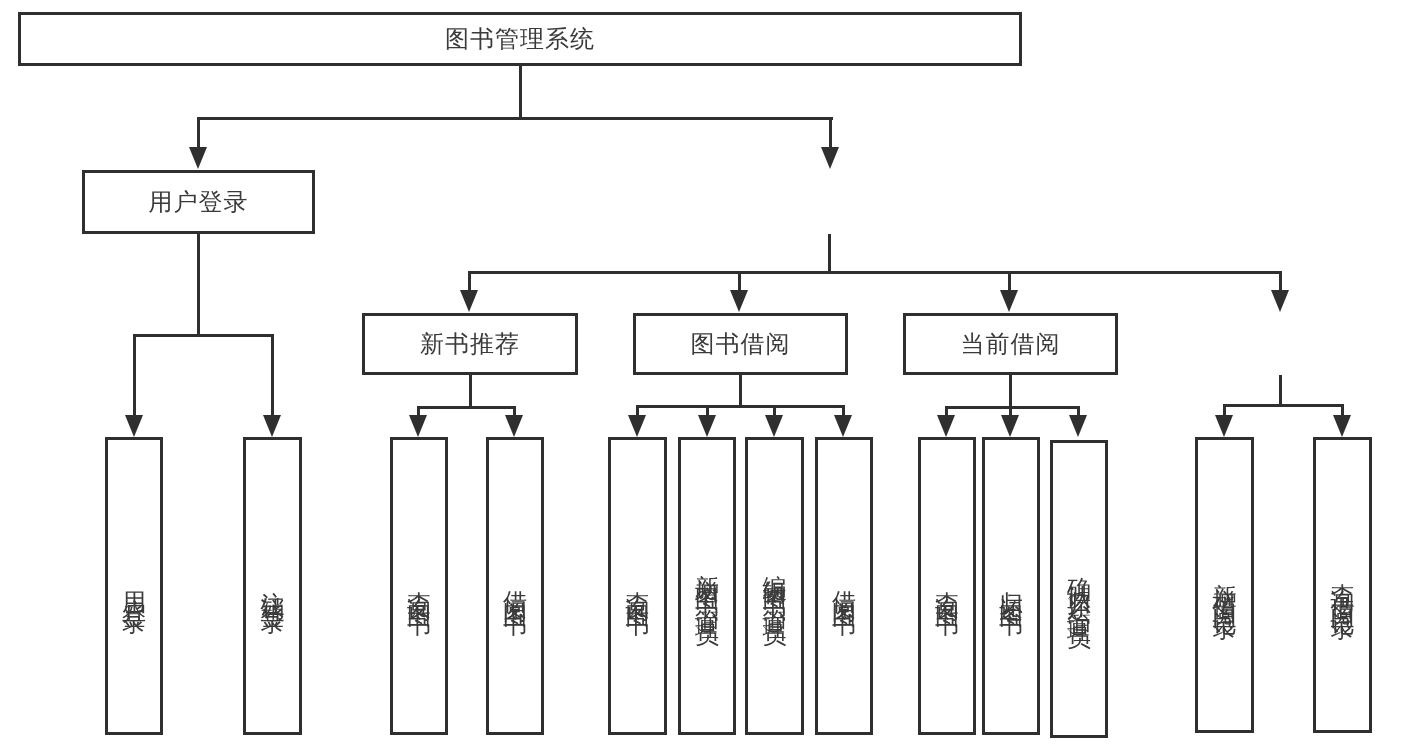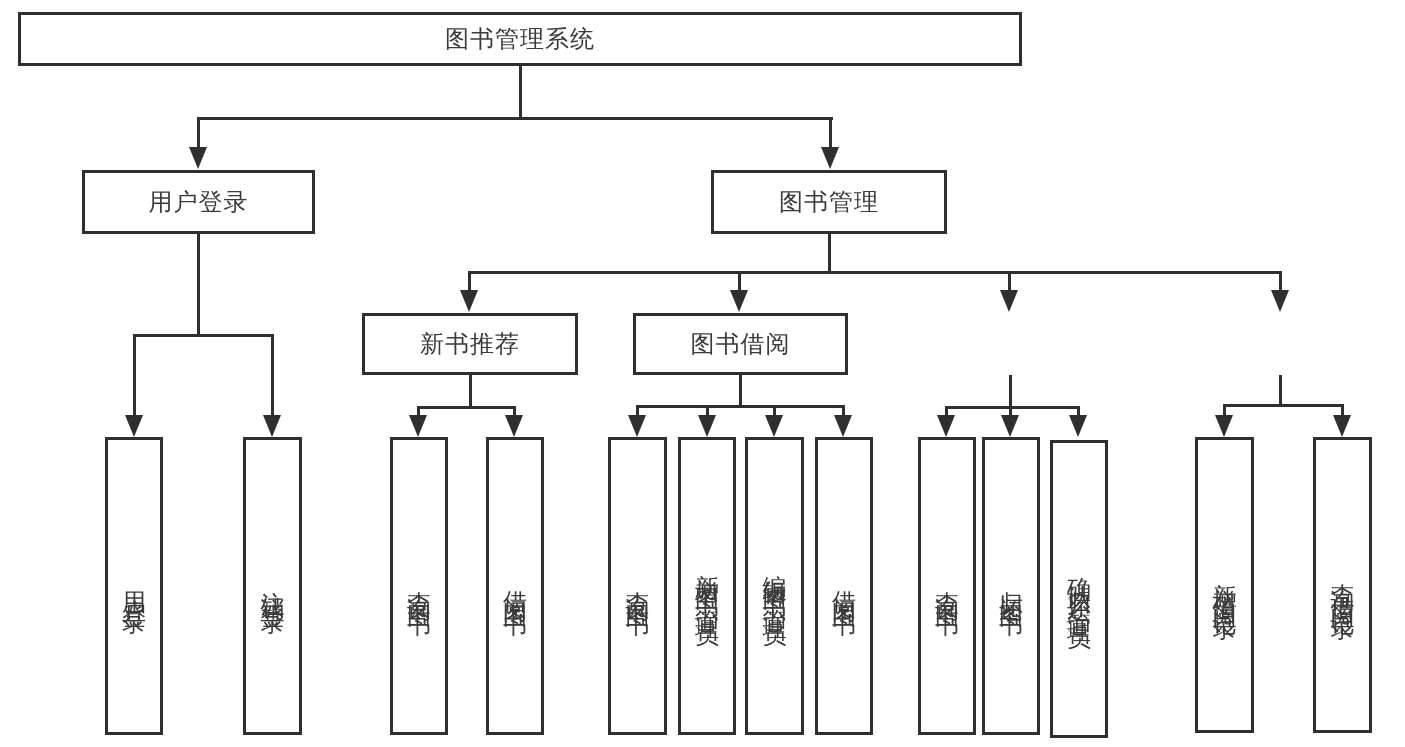--- a/index.html
+++ b/index.html
@@ -68,23 +68,20 @@
   <div class="l v" style="left:519px;top:66px;height:52px"></div>
   <div class="l h" style="left:197px;top:117px;width:636px"></div>
   <div class="l v" style="left:197px;top:117px;height:32px"></div>
   <div class="arr" style="left:189px;top:147px"></div>
   <div class="l v" style="left:829px;top:117px;height:32px"></div>
   <div class="arr" style="left:821px;top:147px"></div>
 
   <div class="node h" style="left:82px;top:170px;width:233px;height:64px">
     <span>用户登录</span>
   </div>
-  <div class="node h" style="left:711px;top:170px;width:236px;height:64px">
-    <span>图书管理</span>
-  </div>
 
   <div class="l v" style="left:197px;top:234px;height:102px"></div>
   <div class="l h" style="left:133px;top:334px;width:140px"></div>
   <div class="l v" style="left:133px;top:334px;height:82px"></div>
   <div class="arr" style="left:125px;top:415px"></div>
   <div class="l v" style="left:271px;top:334px;height:82px"></div>
   <div class="arr" style="left:263px;top:415px"></div>
 
   <div class="l v" style="left:828px;top:234px;height:40px"></div>
   <div class="l h" style="left:468px;top:271px;width:814px"></div>
@@ -95,20 +92,23 @@
   <div class="l v" style="left:1008px;top:271px;height:22px"></div>
   <div class="arr" style="left:1000px;top:290px"></div>
   <div class="l v" style="left:1279px;top:271px;height:22px"></div>
   <div class="arr" style="left:1271px;top:290px"></div>
 
   <div class="node h" style="left:362px;top:313px;width:216px;height:62px">
     <span>新书推荐</span>
   </div>
   <div class="node h" style="left:633px;top:313px;width:215px;height:62px">
     <span>图书借阅</span>
+  </div>
+  <div class="node h" style="left:903px;top:313px;width:215px;height:62px">
+    <span>当前借阅</span>
   </div>
 
   <div class="l v" style="left:469px;top:375px;height:34px"></div>
   <div class="l h" style="left:417px;top:406px;width:99px"></div>
   <div class="l v" style="left:417px;top:406px;height:12px"></div>
   <div class="arr" style="left:409px;top:415px"></div>
   <div class="l v" style="left:513px;top:406px;height:12px"></div>
   <div class="arr" style="left:505px;top:415px"></div>
 
   <div class="l v" style="left:739px;top:375px;height:33px"></div>

